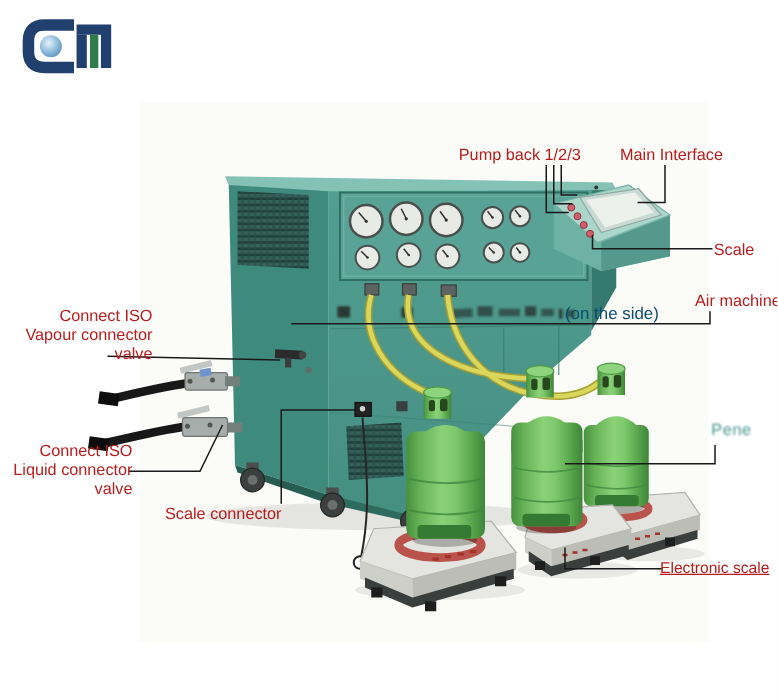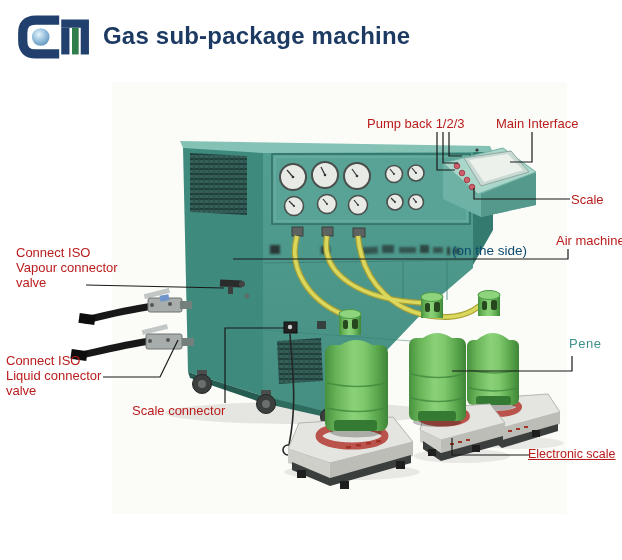--- a/index.html
+++ b/index.html
@@ -3,21 +3,21 @@
 <meta charset="utf-8">
 <style>
   html,body{margin:0;padding:0;background:#ffffff;}
   #page{position:relative;width:622px;height:560px;background:#ffffff;overflow:hidden;
         font-family:"Liberation Sans",sans-serif;}
   #photo-svg{position:absolute;left:0;top:0;}
   .hdr-title{position:absolute;left:103px;top:22px;font-size:24px;font-weight:700;
              color:#1d3a63;letter-spacing:.2px;white-space:nowrap;}
   .logo{position:absolute;left:13px;top:11px;}
   .lbl{position:absolute;font-size:13px;color:#b91c1c;white-space:nowrap;line-height:15px;}
-  .lbl.multi{white-space:pre-line;text-align:left;}
+  .lbl.multi{white-space:pre-line;text-align:right;}
   #lbl-pump-back{left:367px;top:116px;}
   #lbl-main-interface{left:496px;top:116px;}
   #lbl-stop{left:571px;top:192px;}
   #lbl-air-switch{left:556px;top:233px;}
   #lbl-on-the-side{left:452px;top:243px;color:#0c4a6e;font-size:13.5px;}
   #lbl-vapour{left:16px;top:245px;width:106px;}
   #lbl-liquid{left:6px;top:353px;width:100px;}
   #lbl-scale-connector{left:132px;top:403px;}
   #lbl-electronic-scale{left:528px;top:447px;font-size:12.5px;text-decoration:underline;}
   #lbl-pene{left:569px;top:336px;color:#0f766e;filter:blur(.7px);opacity:.8;letter-spacing:.5px;}
@@ -35,21 +35,20 @@
         <stop offset="1" stop-color="#5e93bd"></stop>
       </radialGradient>
     </defs>
     <path d="M45,8.5 H22 Q9.5,8.5 9.5,21 v8 Q9.5,41.5 22,41.5 H45" fill="none" stroke="#21406d" stroke-width="9"></path>
     <circle cx="27" cy="25" r="8.6" fill="url(#ball)"></circle>
     <polygon points="47,16 47,8 74,8 74,42 66,42 66,16" fill="#21406d"></polygon>
     <rect x="47" y="16" width="8" height="26" fill="#21406d"></rect>
     <rect x="57.5" y="16" width="6.5" height="26" fill="#2e7d4b"></rect>
   </svg>
 
-  <div class="hdr-title">Gas sub-package machine</div>
 
   <svg id="photo-svg" width="622" height="560" viewBox="0 0 622 560">
     <defs>
       <linearGradient id="cylG" x1="0" y1="0" x2="1" y2="0">
         <stop offset="0" stop-color="#47913f"></stop>
           <stop offset=".18" stop-color="#68b357"></stop>
         <stop offset=".45" stop-color="#8bd178"></stop>
           <stop offset=".62" stop-color="#7fc96d"></stop>
         <stop offset=".85" stop-color="#56a34a"></stop>
           <stop offset="1" stop-color="#3f8539"></stop>

